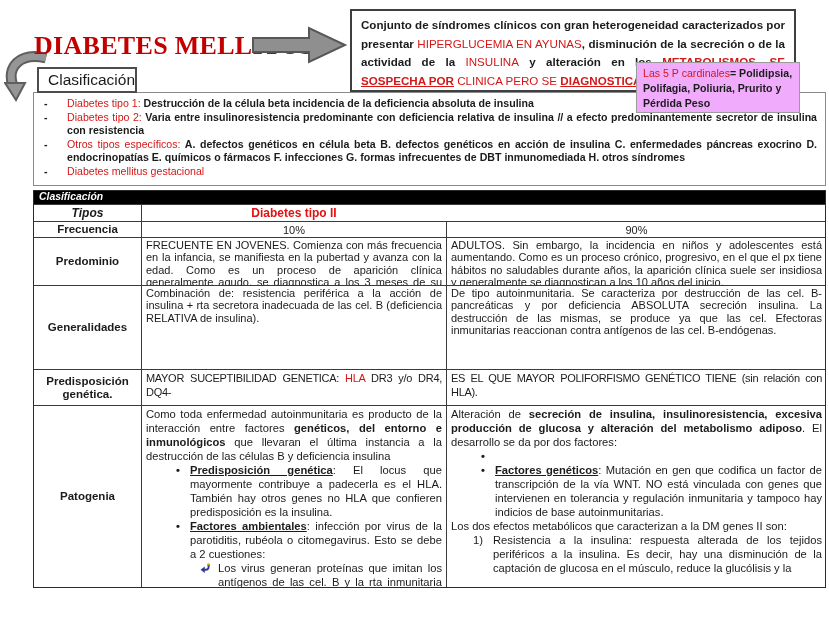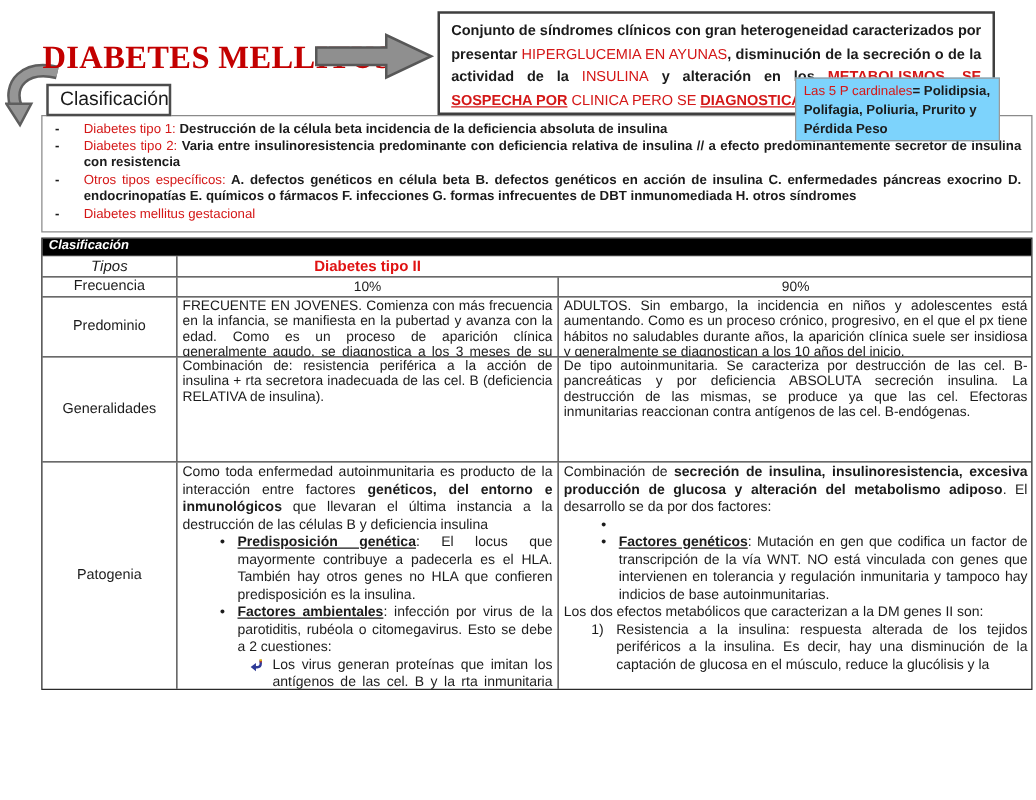--- a/index.html
+++ b/index.html
@@ -15,21 +15,21 @@
 
   
   .page-title{position:absolute;left:34px;top:31px;font-family:"Liberation Serif",serif;
     font-size:26px;font-weight:bold;color:var(--title-red);letter-spacing:.3px;white-space:nowrap}
   .curved-arrow{position:absolute;left:4px;top:50px}
   .block-arrow{position:absolute;left:252px;top:25px}
 
   .intro-box{position:absolute;left:350px;top:9px;width:446px;height:83px;
     border:2px solid #3f3f3f;padding:5px 9px;font-size:11.6px;font-weight:bold;
     line-height:18.5px;text-align:justify;background:#fff}
-  .p5-box{position:absolute;left:636px;top:62px;width:164px;height:51px;background:#7dd3fc;
+  .p5-box{position:absolute;left:636px;top:62px;width:164px;height:51px;background:#f0abfc;
     border:1px solid #9b9b9b;padding:3px 6px;font-size:10.6px;font-weight:bold;line-height:15px;z-index:6}
   .clasif-label{position:absolute;left:37px;top:67px;width:100px;height:26px;background:#fff;
     border:2px solid #4c4c4c;font-size:15.5px;padding:2px 0 0 9px;z-index:5}
 
   .bullets-box{position:absolute;left:33px;top:92px;width:793px;height:94px;
     border:1px solid #8a8a8a;padding:4px 6px 0 10px;font-size:10.6px;font-weight:bold;line-height:13.6px}
   .bullet-row{display:flex}
   .bullet-dash{width:23px;flex:none;color:#1b1b1b}
   .bullet-text{flex:1;text-align:justify;padding-right:2px}
 
@@ -43,21 +43,21 @@
 
   
   .dm-table{position:absolute;left:33px;top:190px;width:793px;border:1.5px solid var(--border-dark);background:#fff}
   .tcaption{background:#000;color:#fff;font-style:italic;font-size:10.4px;height:13px;
     line-height:12px;padding-left:5px;font-weight:bold}
   .trow{display:grid;grid-template-columns:107px 305px 380px;border-top:1px solid var(--grid)}
   .trow:first-of-type{border-top:none}
   .c{border-left:1px solid var(--grid);overflow:hidden}
   .c:first-child{border-left:none}
   .r-hdr{height:17px}.r-frec{height:16px}.r-pred{height:48px}.r-gen{height:84px}.r-gene{height:36px}.r-pat{height:182px}
-  .lbl{display:flex;align-items:center;justify-content:center;font-weight:normal;font-size:11.5px;text-align:center;line-height:12.5px;padding:0 4px}
+  .lbl{display:flex;align-items:center;justify-content:center;font-weight:bold;font-size:11.5px;text-align:center;line-height:12.5px;padding:0 4px}
   .lbl.it{font-style:italic;font-size:12px}
   .redhead{display:flex;align-items:center;justify-content:center;color:var(--tred);font-weight:bold;font-size:12px}
   .cval{display:flex;align-items:center;justify-content:center;font-size:11px}
   .cbody{padding:1px 4px;text-align:justify;font-size:11px;line-height:12.3px}
   .r-gene .cbody{letter-spacing:-.3px;line-height:13.5px;padding-top:2px}
   .r-pat .cbody{font-size:11.2px;line-height:14px}
 
   
   .pt{text-align:justify}
   .k-bullet,.k-sub,.k-num{display:flex}
@@ -135,20 +135,25 @@
     <div class="c cbody">FRECUENTE EN JOVENES. Comienza con más frecuencia en la infancia, se manifiesta en la pubertad y avanza con la edad. Como es un proceso de aparición clínica generalmente agudo, se diagnostica a los 3 meses de su inicio.</div>
     <div class="c cbody">ADULTOS. Sin embargo, la incidencia en niños y adolescentes está aumentando. Como es un proceso crónico, progresivo, en el que el px tiene hábitos no saludables durante años, la aparición clínica suele ser insidiosa y generalmente se diagnostican a los 10 años del inicio.</div>
   </div>
 
   <div class="trow r-gen">
     <div class="c lbl">Generalidades</div>
     <div class="c cbody">Combinación de: resistencia periférica a la acción de insulina + rta secretora inadecuada de las cel. B (deficiencia RELATIVA de insulina).</div>
     <div class="c cbody">De tipo autoinmunitaria. Se caracteriza por destrucción de las cel. B-pancreáticas y por deficiencia ABSOLUTA secreción insulina. La destrucción de las mismas, se produce ya que las cel. Efectoras inmunitarias reaccionan contra antígenos de las cel. B-endógenas.</div>
   </div>
 
+  <div class="trow r-gene">
+    <div class="c lbl">Predisposición genética.</div>
+    <div class="c cbody"><span class="s-n">MAYOR SUCEPTIBILIDAD GENETICA: </span><span class="s-rb">HLA</span><span class="s-n"> DR3 y/o DR4, DQ4-</span></div>
+    <div class="c cbody">ES EL QUE MAYOR POLIFORFISMO GENÉTICO TIENE (sin relación con HLA).</div>
+  </div>
 
   <div class="trow r-pat">
     <div class="c lbl">Patogenia</div>
 
     <div class="c cbody">
       <div class="pt k-para"><span class="s-n">Como toda enfermedad autoinmunitaria es producto de la interacción entre factores </span><span class="s-b">genéticos, del entorno e inmunológicos</span><span class="s-n"> que llevaran el última instancia a la destrucción de las células B y deficiencia insulina</span></div>
       <div class="pt k-bullet">
         <span class="mk">•</span>
         <div class="bd"><span class="s-bu">Predisposición genética</span><span class="s-n">: El locus que mayormente contribuye a padecerla es el HLA. También hay otros genes no HLA que confieren predisposición es la insulina.</span></div>
       </div>
@@ -162,21 +167,21 @@
             <path d="M10.4,0.8 L10.4,4.4 C10.4,7.0 8.8,8.4 6.4,8.4 L5.2,8.4 L5.2,10.8 L0.6,7.3 L5.2,3.8 L5.2,6.3 L6.4,6.3 C7.8,6.3 8.3,5.5 8.3,4.4 L8.3,0.8 Z" fill="#2e3a97"></path>
             <rect x="8.3" y="0.5" width="2.1" height="1.7" fill="#e8b90f"></rect>
             <rect x="8.3" y="2.2" width="2.1" height="1.0" fill="#c0392b"></rect>
           </svg>
         </span>
         <div class="bd"><span class="s-n">Los virus generan proteínas que imitan los antígenos de las cel. B y la rta inmunitaria frente a</span></div>
       </div>
     </div>
 
     <div class="c cbody">
-      <div class="pt k-para"><span class="s-n">Combinación de </span><span class="s-b">secreción de insulina, insulinoresistencia, excesiva producción de glucosa y alteración del metabolismo adiposo</span><span class="s-n">. El desarrollo se da por dos factores:</span></div>
+      <div class="pt k-para"><span class="s-n">Alteración de </span><span class="s-b">secreción de insulina, insulinoresistencia, excesiva producción de glucosa y alteración del metabolismo adiposo</span><span class="s-n">. El desarrollo se da por dos factores:</span></div>
       <div class="pt k-bullet">
         <span class="mk">•</span>
       </div>
       <div class="pt k-bullet">
         <span class="mk">•</span>
         <div class="bd"><span class="s-bu">Factores genéticos</span><span class="s-n">: Mutación en gen que codifica un factor de transcripción de la vía WNT. NO está vinculada con genes que intervienen en tolerancia y regulación inmunitaria y tampoco hay indicios de base autoinmunitarias.</span></div>
       </div>
       <div class="pt k-para"><span class="s-n">Los dos efectos metabólicos que caracterizan a la DM genes II son:</span></div>
       <div class="pt k-num">
         <span class="mk">1)</span>

